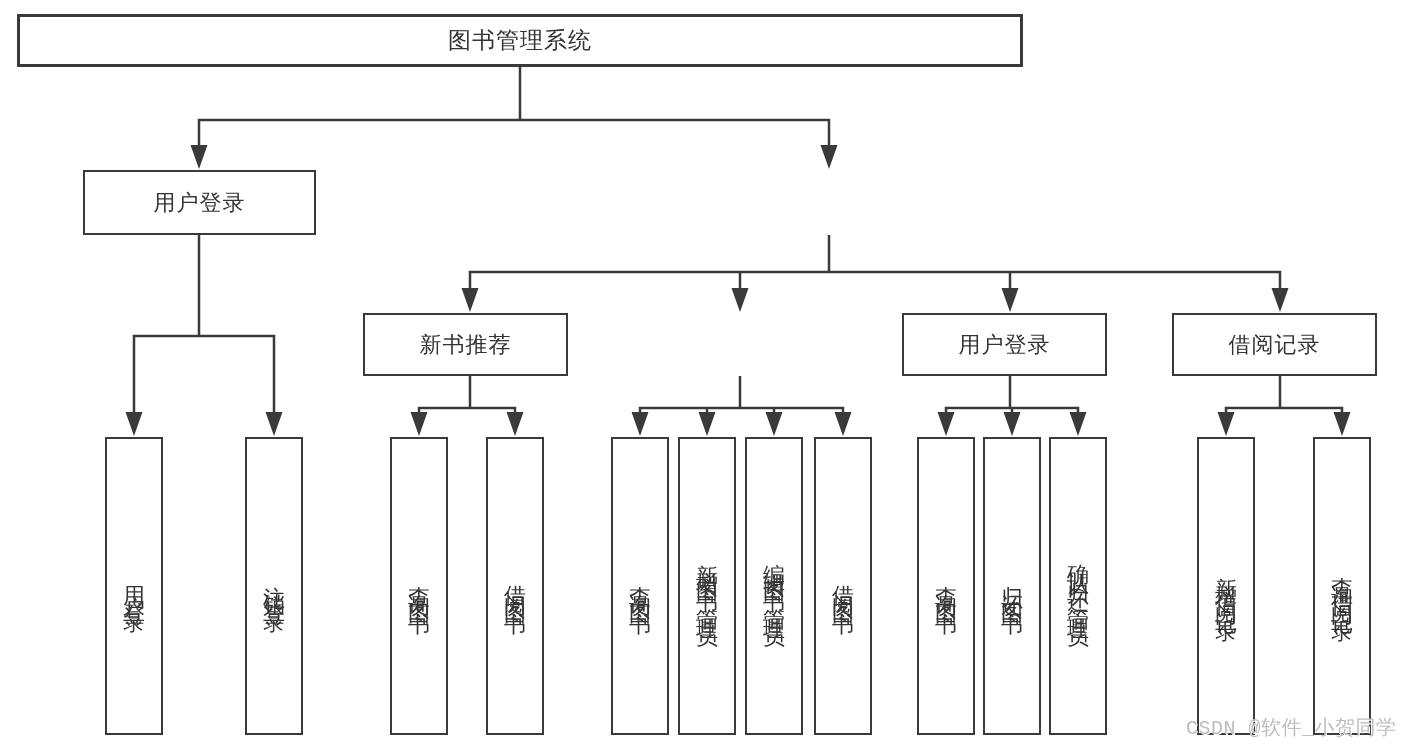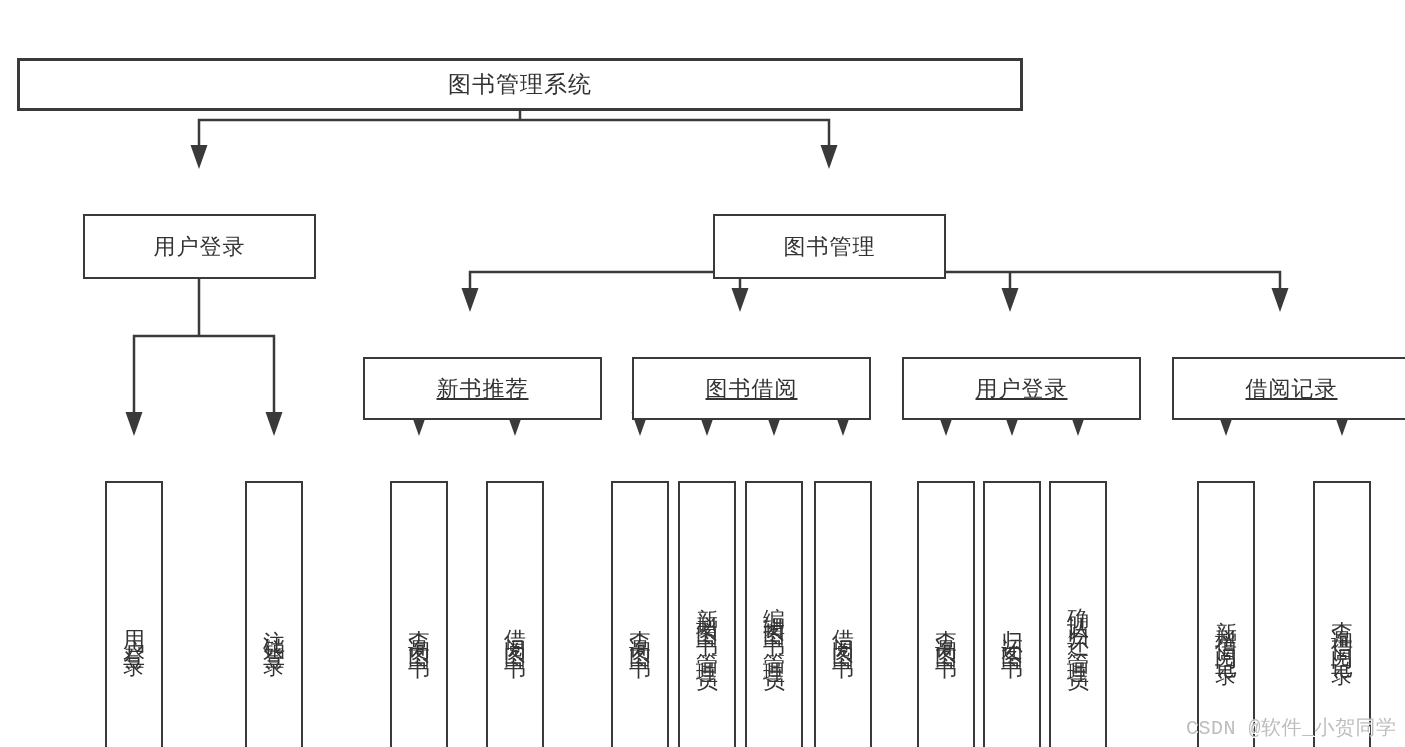--- a/index.html
+++ b/index.html
@@ -27,41 +27,39 @@
   .node {
     position: absolute;
     box-sizing: border-box;
     background: #ffffff;
     border: 2.5px solid #3a3a3a;
     display: flex;
     align-items: center;
     justify-content: center;
     text-align: center;
     color: #333333;
-    margin-top: 44px;
   }
   .root {
     left: 17px; top: 14px;
     width: 1006px; height: 53px;
     border-width: 3px;
     font-size: 23px;
     letter-spacing: 1px;
   }
   .lvl2 {
     top: 170px;
     width: 233px; height: 65px;
     font-size: 22px;
     letter-spacing: 1px;
   }
   .lvl3 {
     top: 313px;
-    width: 239px; height: 63px;
+    width: 205px; height: 63px;
     font-size: 22px;
     letter-spacing: 1px;
-    text-decoration: underline;
   }
   .leaf {
     top: 437px;
     width: 58px; height: 298px;
     font-size: 22px;
     writing-mode: vertical-lr;
     text-orientation: mixed;
     letter-spacing: 9px;
     line-height: 1;
     white-space: nowrap;
@@ -126,24 +124,22 @@
       M1012 436 l-8.5 -24 h17 z
       M1078 436 l-8.5 -24 h17 z
       M1226 436 l-8.5 -24 h17 z
       M1342 436 l-8.5 -24 h17 z
     "></path>
   </svg>
 
   <div class="node root">图书管理系统</div>
 
   <div class="node lvl2" style="left:83px">用户登录</div>
-  <div class="node lvl2" style="left:713px">图书管理</div>
 
   <div class="node lvl3" style="left:363px">新书推荐</div>
-  <div class="node lvl3" style="left:632px">图书借阅</div>
   <div class="node lvl3" style="left:902px">用户登录</div>
   <div class="node lvl3" style="left:1172px">借阅记录</div>
 
   <div class="node leaf" style="left:105px">用户登录</div>
   <div class="node leaf" style="left:245px">注销登录</div>
 
   <div class="node leaf" style="left:390px">查询图书</div>
   <div class="node leaf" style="left:486px">借阅图书</div>
 
   <div class="node leaf" style="left:611px">查询图书</div>

